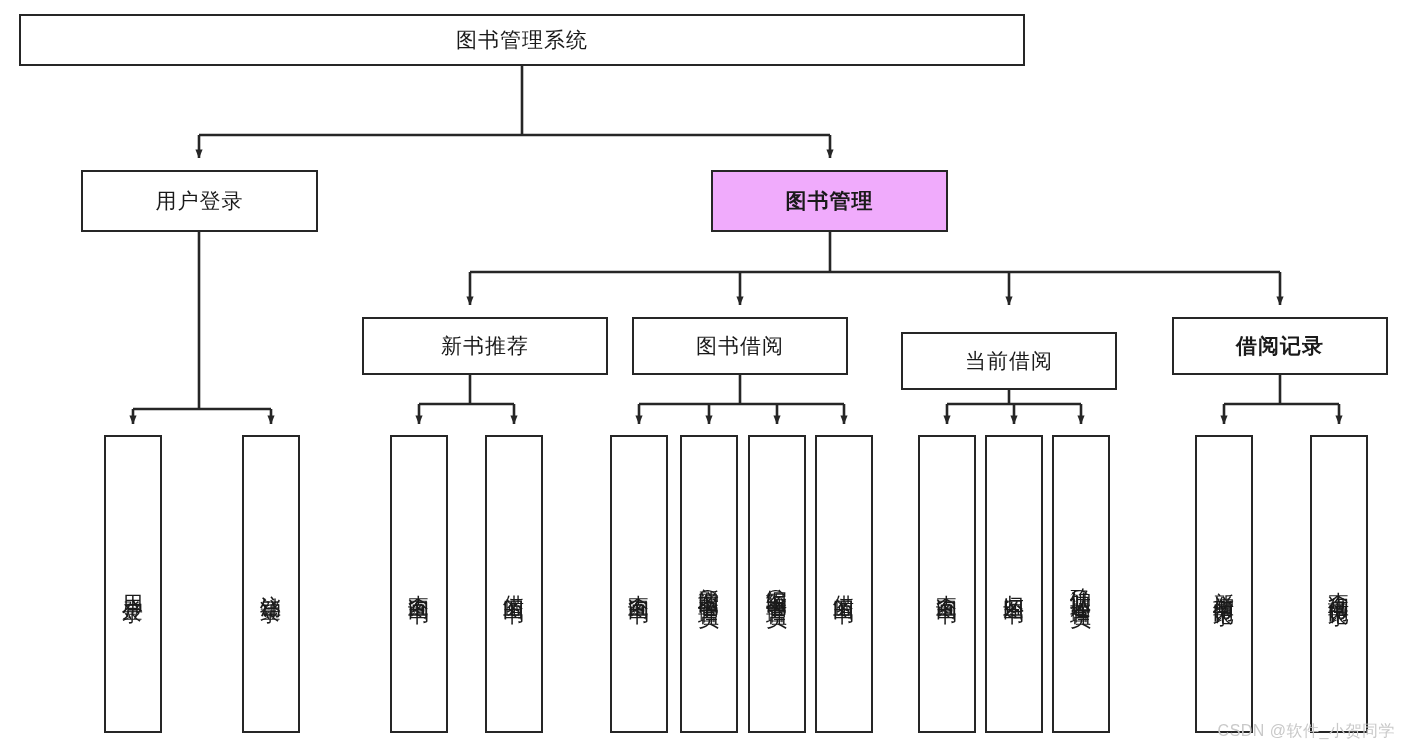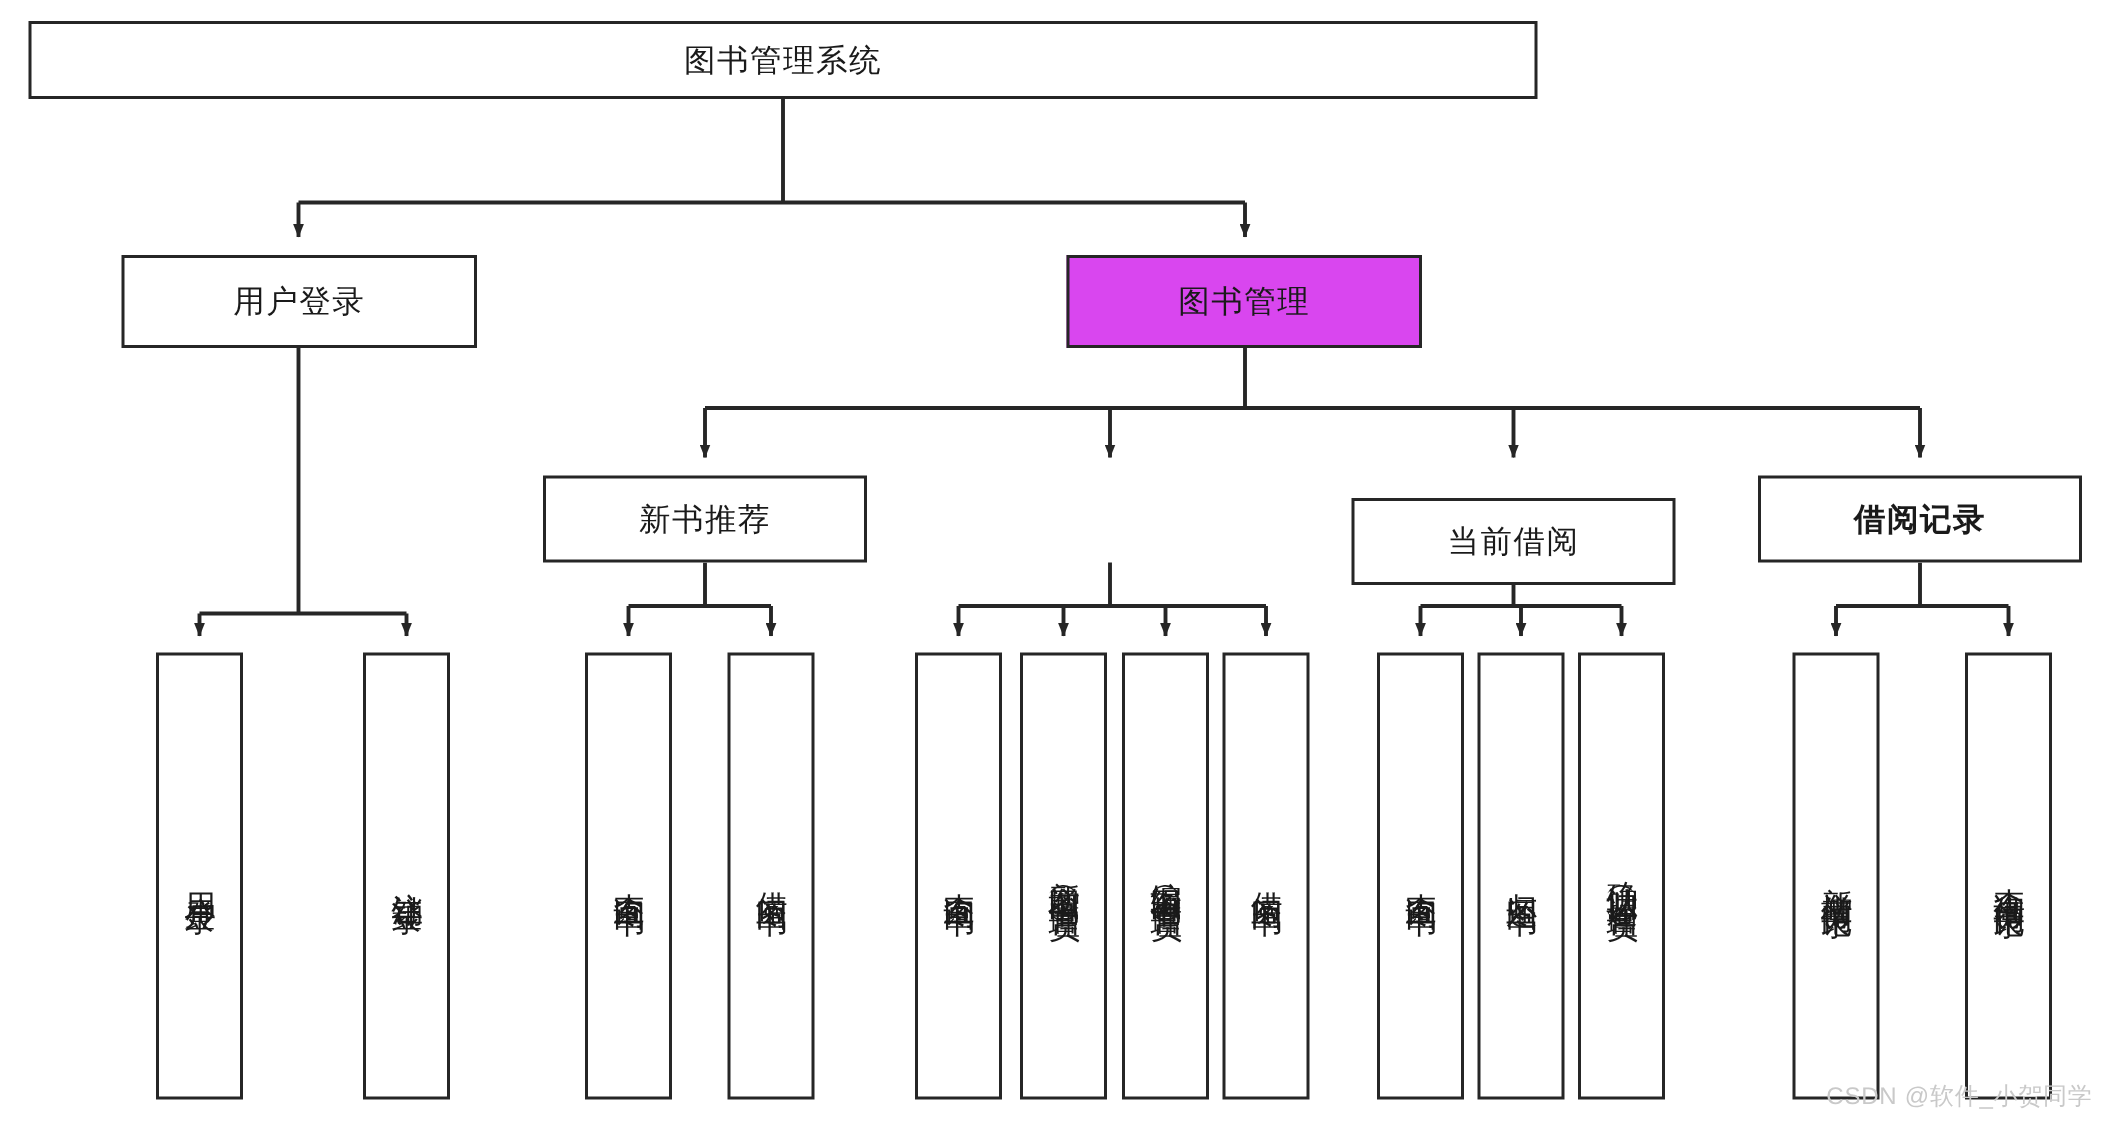--- a/index.html
+++ b/index.html
@@ -122,26 +122,29 @@
     </g>
   </svg>
 
   <div class="node horiz" id="node-root" style="left: 19px; top: 14px; width: 1006px; height: 52px; border-color: rgb(38, 38, 38); background: rgb(255, 255, 255); color: rgb(26, 26, 26);">
     <span>图书管理系统</span>
   </div>
 
   <div class="node horiz" id="node-l2-0" style="left: 81px; top: 170px; width: 237px; height: 62px; border-color: rgb(38, 38, 38); background: rgb(255, 255, 255); color: rgb(26, 26, 26);">
     <span>用户登录</span>
   </div>
-  <div class="node horiz" id="node-l2-1" style="left: 711px; top: 170px; width: 237px; height: 62px; border-color: rgb(38, 38, 38); background: #d946ef; color: rgb(26, 26, 26);">
+  <div class="node horiz" id="node-l2-1" style="left: 711px; top: 170px; width: 237px; height: 62px; border-color: rgb(38, 38, 38); background: #f0abfc; color: rgb(26, 26, 26); font-weight: bold;">
     <span>图书管理</span>
   </div>
 
-  <div class="node horiz" id="node-l3-0" style="left: 362px; top: 317px; width: 216px; height: 58px; border-color: rgb(38, 38, 38); background: rgb(255, 255, 255); color: rgb(26, 26, 26);">
+  <div class="node horiz" id="node-l3-0" style="left: 362px; top: 317px; width: 246px; height: 58px; border-color: rgb(38, 38, 38); background: rgb(255, 255, 255); color: rgb(26, 26, 26);">
     <span>新书推荐</span>
+  </div>
+  <div class="node horiz" id="node-l3-1" style="left: 632px; top: 317px; width: 216px; height: 58px; border-color: rgb(38, 38, 38); background: rgb(255, 255, 255); color: rgb(26, 26, 26);">
+    <span>图书借阅</span>
   </div>
   <div class="node horiz" id="node-l3-2" style="left: 901px; top: 332px; width: 216px; height: 58px; border-color: rgb(38, 38, 38); background: rgb(255, 255, 255); color: rgb(26, 26, 26);">
     <span>当前借阅</span>
   </div>
   <div class="node horiz" id="node-l3-3" style="left: 1172px; top: 317px; width: 216px; height: 58px; border-color: rgb(38, 38, 38); background: rgb(255, 255, 255); color: rgb(26, 26, 26); font-weight: bold;">
     <span>借阅记录</span>
   </div>
 
   <div class="node vert" id="node-leaf-0" style="left: 104px; top: 435px; width: 58px; height: 298px; border-color: rgb(38, 38, 38); background: rgb(255, 255, 255); color: rgb(26, 26, 26);">
     <span class="vtext">用户登录</span>

